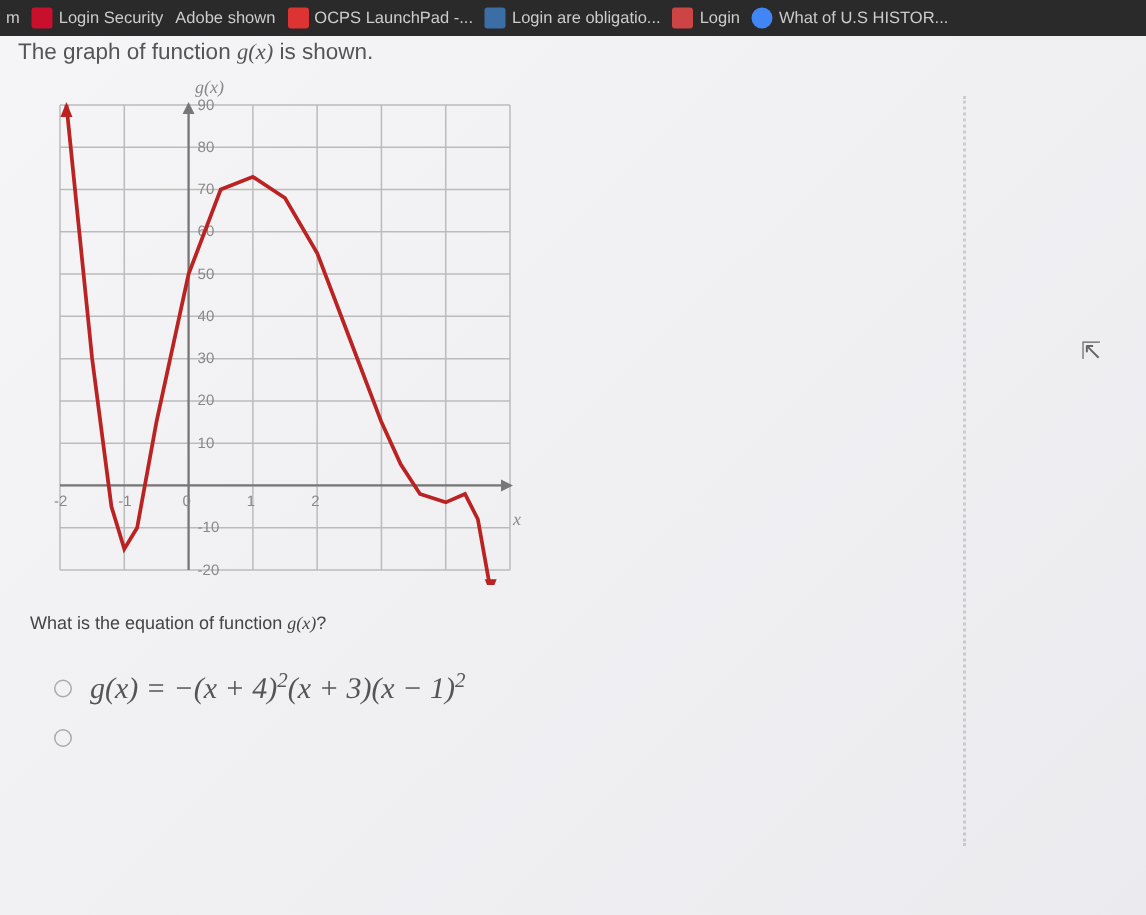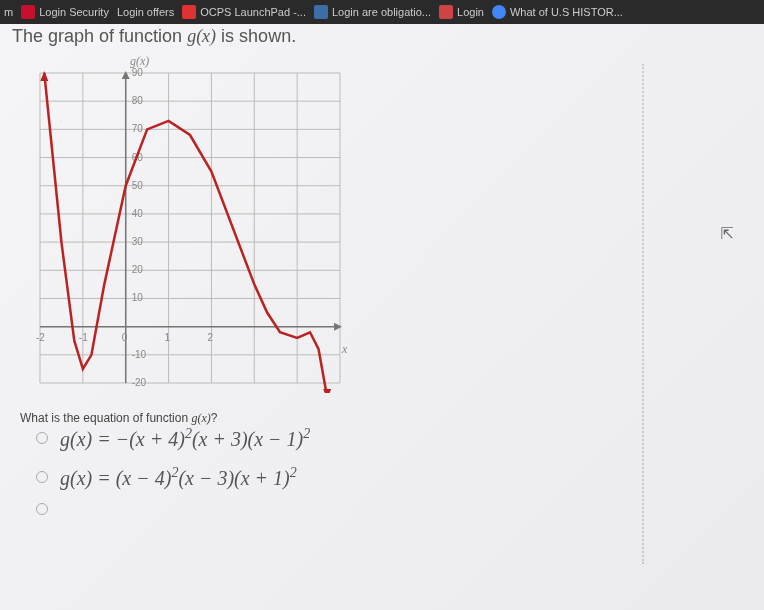--- a/index.html
+++ b/index.html
@@ -40,39 +40,39 @@
     .fav-which { background: #3a6ea5; }
     .fav-login { background: #c44; }
     .fav-copy { background: #4285f4; border-radius: 50%; }
     .content {
       padding: 2px 12px 12px 12px;
       background: linear-gradient(135deg, #f5f5f7 0%, #ebebef 100%);
       height: calc(100% - 24px);
       position: relative;
     }
     .prompt {
-      font-size: 18px;
+      font-size: 15px;
       color: #555;
       margin-bottom: 6px;
     }
     .math-var { font-style: italic; font-family: 'Times New Roman', serif; }
     .graph-container {
       width: 330px;
       height: 340px;
       position: relative;
       margin-left: 8px;
     }
     .question {
       font-size: 12px;
       color: #444;
       margin-top: 18px;
       margin-left: 8px;
     }
     .options {
-      margin-top: 0;
+      margin-top: 24px;
       margin-left: 24px;
     }
     .option {
       display: flex;
       align-items: center;
       gap: 12px;
       margin-bottom: 14px;
       cursor: pointer;
     }
     .radio {
@@ -114,21 +114,21 @@
 
 <div class="browser-bar">
   <div class="bookmark">
     <span>m</span>
   </div>
   <div class="bookmark">
     <span class="favicon fav-mcafee"></span>
     <span>Login Security</span>
   </div>
   <div class="bookmark">
-    <span>Login offers</span>
+    <span>Adobe shown</span>
   </div>
   <div class="bookmark">
     <span class="favicon fav-ocps"></span>
     <span>OCPS LaunchPad -...</span>
   </div>
   <div class="bookmark">
     <span class="favicon fav-which"></span>
     <span>Login are obligatio...</span>
   </div>
   <div class="bookmark">
@@ -210,19 +210,15 @@
     <span>What is the equation of function </span><span class="math-var">g(x)</span><span>?</span>
   </p>
 
   <div class="options">
     <div class="option">
       <span class="radio"></span>
       <span class="formula">g(x) = −(x + 4)<sup>2</sup>(x + 3)(x − 1)<sup>2</sup></span>
     </div>
     <div class="option">
       <span class="radio"></span>
-      <span class="formula">g(x) = (x − 4)<sup>2</sup>(x − 3)(x + 1)<sup>2</sup></span>
     </div>
-    <div class="option">
-      <span class="radio"></span>
-    </div>
   </div>
 </div>
 
 </body></html>

